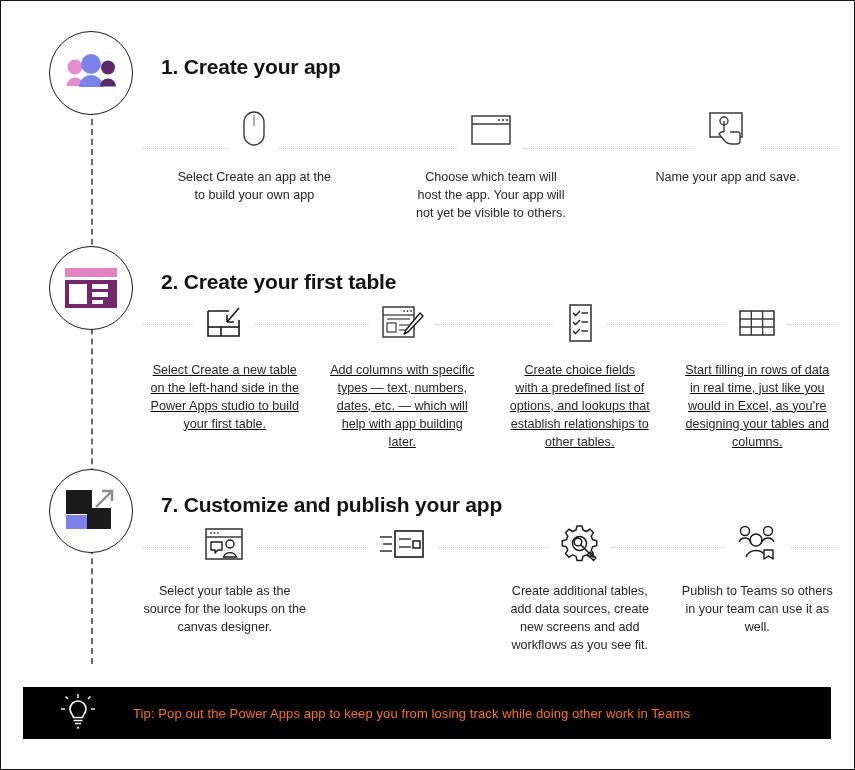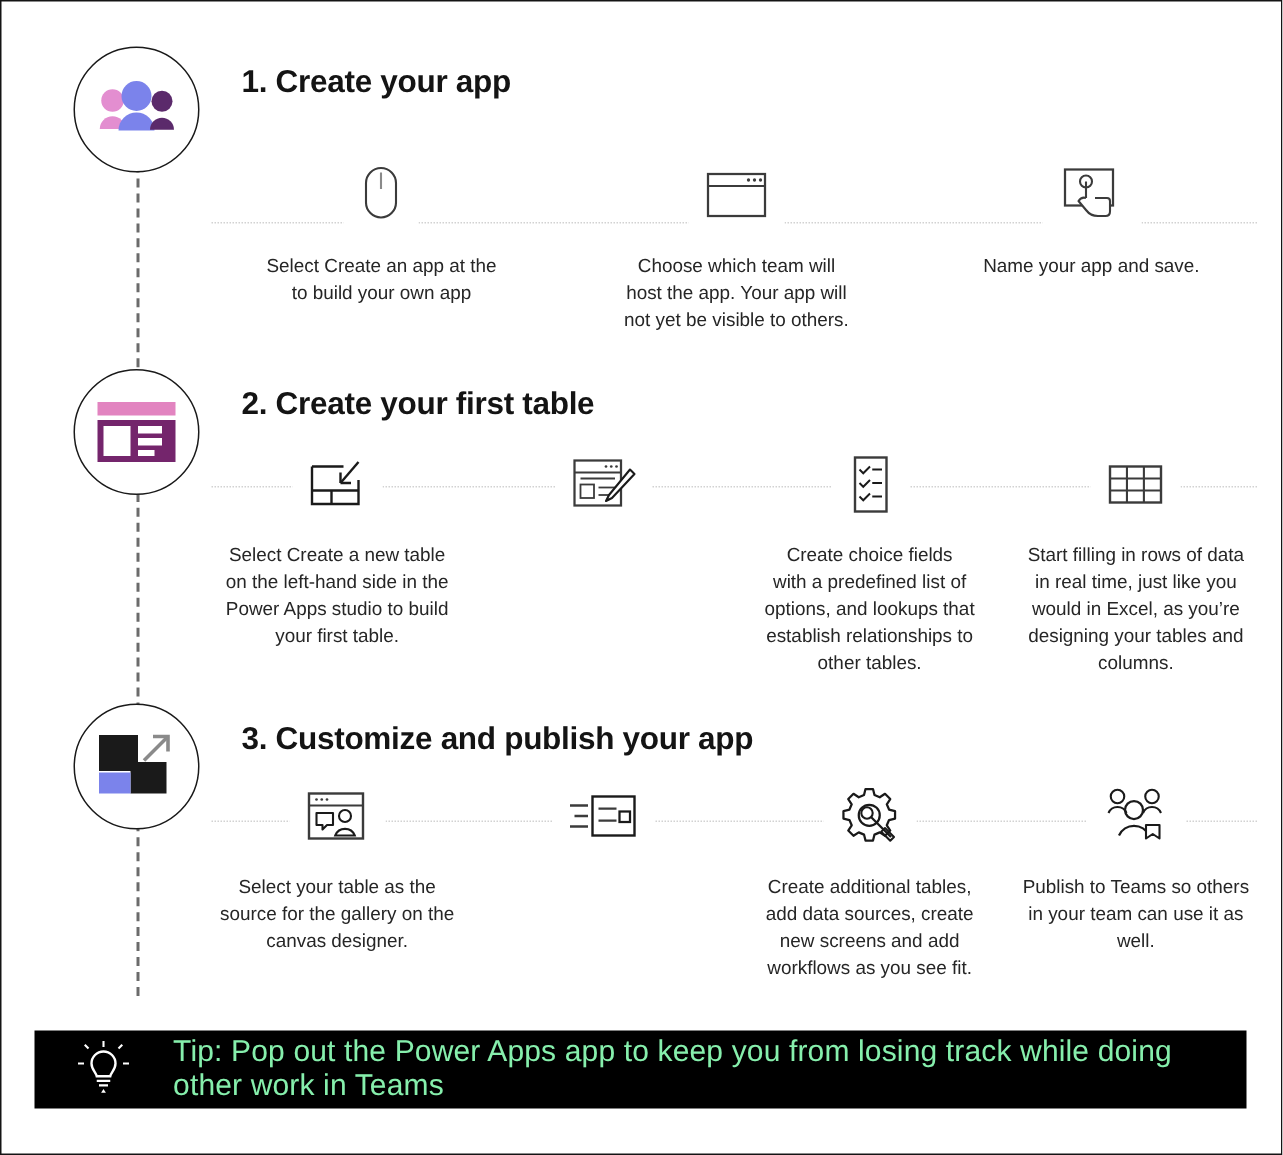--- a/index.html
+++ b/index.html
@@ -37,21 +37,21 @@
     border-radius: 50%;
     border: 1.6px solid #1a1a1a;
     background: #fff;
     display: flex; align-items: center; justify-content: center;
     z-index: 4;
   }
   .badge svg { display: block; }
 
   .sec-title {
     position: absolute;
-    left: 160px; top: 12px;
+    left: 160px; top: 24px;
     font-size: 21px;
     font-weight: bold;
     color: #141414;
     letter-spacing: -0.2px;
     white-space: nowrap;
   }
 
   
   .rail {
     position: absolute;
@@ -90,43 +90,43 @@
     white-space: pre-line;
   }
 
   
   .sec1 .items { top: 76px; }
   .sec1 .item { width: 33.33%; }
   .sec1 .rail { top: 117px; left: 140px; right: 18px; }
 
   
   .sec2 .items { top: 54px; }
-  .sec2 .item { width: 25%; }
+  .sec2 .item { width: 25%; text-decoration: underline; }
   .sec2 .rail { top: 78px; left: 140px; right: 18px; }
 
   
   .sec3 .items { top: 52px; }
   .sec3 .item { width: 25%; }
   .sec3 .rail { top: 78px; left: 140px; right: 18px; }
 
   
   .tipbar {
     position: absolute;
     left: 22px; bottom: 30px;
     width: 808px; height: 52px;
     background: #000000;
     display: flex; align-items: center;
   }
   .tip-icon {
     width: 110px;
     display: flex; align-items: center; justify-content: center;
   }
   .tip-text {
-    color: #86efac;
-    font-size: 20px;
+    color: #f97316;
+    font-size: 13px;
     letter-spacing: 0.1px;
   }
 </style>
 </head>
 <body>
 
 <div class="page">
 
   <div class="spine"></div>
 
@@ -231,20 +231,25 @@
             <circle cx="24" cy="7" r="0.9" fill="#3b3b3b"></circle>
             <circle cx="27.5" cy="7" r="0.9" fill="#3b3b3b"></circle>
             <circle cx="31" cy="7" r="0.9" fill="#3b3b3b"></circle>
             <line x1="7" y1="15" x2="30" y2="15" stroke="#3b3b3b" stroke-width="1.2"></line>
             <rect x="7" y="19" width="9" height="9" fill="none" stroke="#3b3b3b" stroke-width="1.2"></rect>
             <line x1="19" y1="21" x2="30" y2="21" stroke="#3b3b3b" stroke-width="1.2"></line>
             <line x1="19" y1="26" x2="30" y2="26" stroke="#3b3b3b" stroke-width="1.2"></line>
             <path d="M40 9 L43 12 L28 28 L24 30 L26 26 Z" fill="#fff" stroke="#1a1a1a" stroke-width="1.4" stroke-linejoin="round"></path>
           </svg>
         </div>
+        <div class="item-text">Add columns with specific
+types — text, numbers,
+dates, etc. — which will
+help with app building
+later.</div>
       </div>
 
       <div class="item">
         <div class="item-icon">
           <svg width="32" height="40" viewBox="0 0 32 40">
             <rect x="6" y="2" width="21" height="36" fill="none" stroke="#3b3b3b" stroke-width="1.6"></rect>
             <path d="M9 10 l2.5 2.5 L16 8" fill="none" stroke="#1a1a1a" stroke-width="1.3"></path>
             <line x1="17.5" y1="10" x2="24" y2="10" stroke="#1a1a1a" stroke-width="1.4"></line>
             <path d="M9 19 l2.5 2.5 L16 17" fill="none" stroke="#1a1a1a" stroke-width="1.3"></path>
             <line x1="17.5" y1="19" x2="24" y2="19" stroke="#1a1a1a" stroke-width="1.4"></line>
@@ -286,38 +291,38 @@
         <svg width="58" height="48" viewBox="0 0 58 48">
           <rect x="4" y="3" width="26" height="24" fill="#1a1a1a"></rect>
           <rect x="25" y="21" width="24" height="21" fill="#1a1a1a"></rect>
           <rect x="4" y="28" width="21" height="14" fill="#7b83eb"></rect>
           <path d="M34 20 L50 4" stroke="#8a8a8a" stroke-width="2.4" fill="none"></path>
           <path d="M40 4 L50 4 L50 14" stroke="#8a8a8a" stroke-width="2.4" fill="none"></path>
         </svg>
       </span>
     </div>
 
-    <div class="sec-title">3. Customize and publish your app</div>
+    <div class="sec-title">7. Customize and publish your app</div>
 
     <div class="items">
       <div class="item">
         <div class="item-icon">
           <svg width="44" height="36" viewBox="0 0 44 36">
             <rect x="3" y="3" width="36" height="30" fill="none" stroke="#3b3b3b" stroke-width="1.6"></rect>
             <line x1="3" y1="11" x2="39" y2="11" stroke="#3b3b3b" stroke-width="1.3"></line>
             <circle cx="8" cy="7" r="0.9" fill="#3b3b3b"></circle>
             <circle cx="11.5" cy="7" r="0.9" fill="#3b3b3b"></circle>
             <circle cx="15" cy="7" r="0.9" fill="#3b3b3b"></circle>
             <path d="M8 16 h11 v8 h-4 l-3 3 v-3 h-4 z" fill="none" stroke="#1a1a1a" stroke-width="1.4" stroke-linejoin="round"></path>
             <circle cx="27" cy="18" r="4" fill="none" stroke="#1a1a1a" stroke-width="1.4"></circle>
             <path d="M20.5 31 A7 7 0 0 1 33.5 31 Z" fill="none" stroke="#1a1a1a" stroke-width="1.4"></path>
           </svg>
         </div>
         <div class="item-text">Select your table as the
-source for the gallery on the
+source for the lookups on the
 canvas designer.</div>
       </div>
 
       <div class="item">
         <div class="item-icon">
           <svg width="48" height="34" viewBox="0 0 48 34">
             <line x1="2" y1="10" x2="14" y2="10" stroke="#3b3b3b" stroke-width="1.6"></line>
             <line x1="5" y1="17" x2="14" y2="17" stroke="#3b3b3b" stroke-width="1.6"></line>
             <line x1="2" y1="24" x2="14" y2="24" stroke="#3b3b3b" stroke-width="1.6"></line>
             <rect x="17" y="4" width="28" height="26" fill="none" stroke="#1a1a1a" stroke-width="1.6"></rect>

